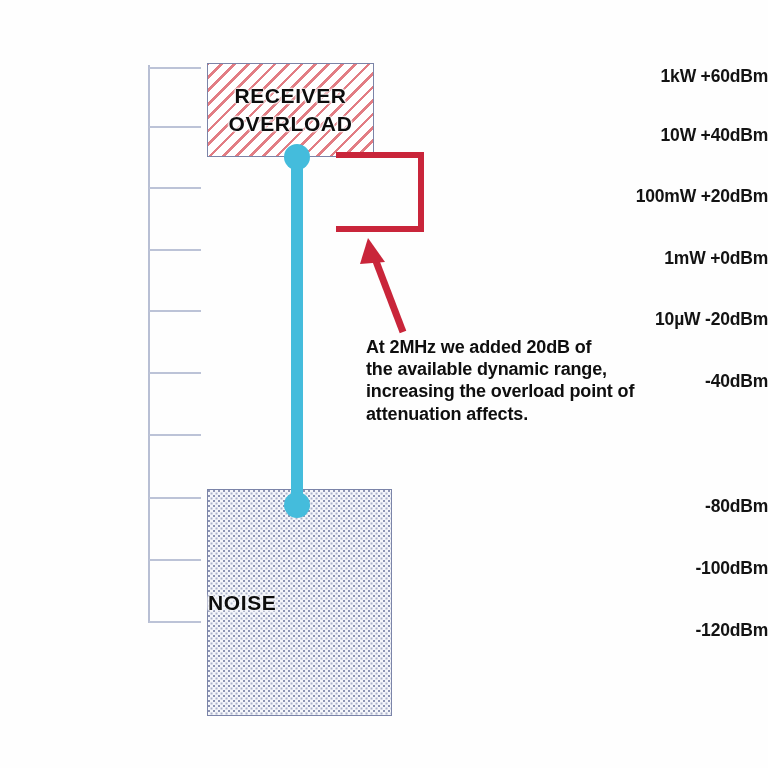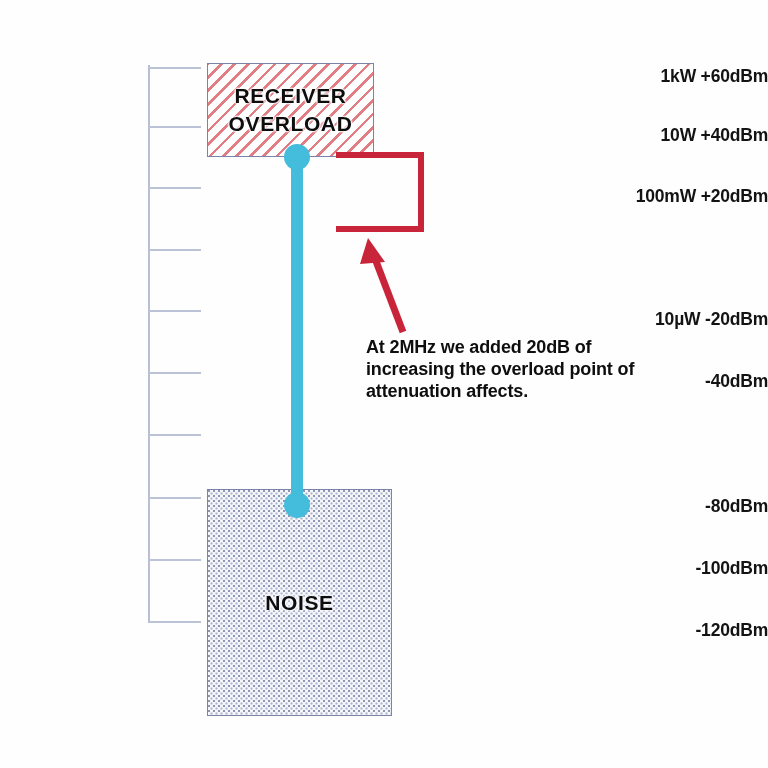--- a/index.html
+++ b/index.html
@@ -95,21 +95,21 @@
     box-sizing: border-box;
     border: 1.6px solid #7b84a8;
     background-color: #f6f7fb;
     background-image:
       radial-gradient(circle at 1px 1px, #8d95b4 0.85px, rgba(0,0,0,0) 1.1px),
       radial-gradient(circle at 1px 1px, #aab1c9 0.8px, rgba(0,0,0,0) 1.05px);
     background-size: 5px 5px, 5px 5px;
     background-position: 0 0, 2.5px 2.5px;
     display: flex;
     align-items: center;
-    justify-content: center;
+    justify-content: flex-start;
   }
   .noise-box .nz-label {
     font-size: 21px;
     font-weight: 700;
     letter-spacing: 0.6px;
     color: #0d0d0d;
     text-shadow:
       0 0 3px #f6f7fb, 0 0 3px #f6f7fb, 0 0 4px #f6f7fb,
       1px 0 3px #f6f7fb, -1px 0 3px #f6f7fb;
   }
@@ -195,20 +195,21 @@
   <div class="tick" style="top:310px"></div>
   <div class="tick" style="top:372px"></div>
   <div class="tick" style="top:434px"></div>
   <div class="tick" style="top:497px"></div>
   <div class="tick" style="top:559px"></div>
   <div class="tick" style="top:621px"></div>
 
   <div class="tick-label" style="top:58px">1kW +60dBm</div>
   <div class="tick-label" style="top:117px">10W  +40dBm</div>
   <div class="tick-label" style="top:178px">100mW +20dBm</div>
+  <div class="tick-label" style="top:240px">1mW  +0dBm</div>
   <div class="tick-label" style="top:301px">10µW  -20dBm</div>
   <div class="tick-label" style="top:363px">-40dBm</div>
   <div class="tick-label" style="top:488px">-80dBm</div>
   <div class="tick-label" style="top:550px">-100dBm</div>
   <div class="tick-label" style="top:612px">-120dBm</div>
 
   <div class="overload-box">
     <div class="ol-line">RECEIVER</div>
     <div class="ol-line">OVERLOAD</div>
   </div>
@@ -225,17 +226,18 @@
   <div class="brk brk-right"></div>
   <div class="brk brk-bottom"></div>
 
   <svg class="arrow-svg" viewBox="0 0 70 102">
     <line x1="51" y1="98" x2="22" y2="22" stroke="#c9253a" stroke-width="7" stroke-linecap="butt"></line>
     <polygon points="16,4 33,28 8,30" fill="#c9253a"></polygon>
   </svg>
 
   <div class="annotation">
     <div>At 2MHz we added 20dB of</div>
+    <div>the available dynamic range,</div>
     <div>increasing the overload point of</div>
     <div>attenuation affects.</div>
   </div>
 
 </div>
 
 </body></html>

